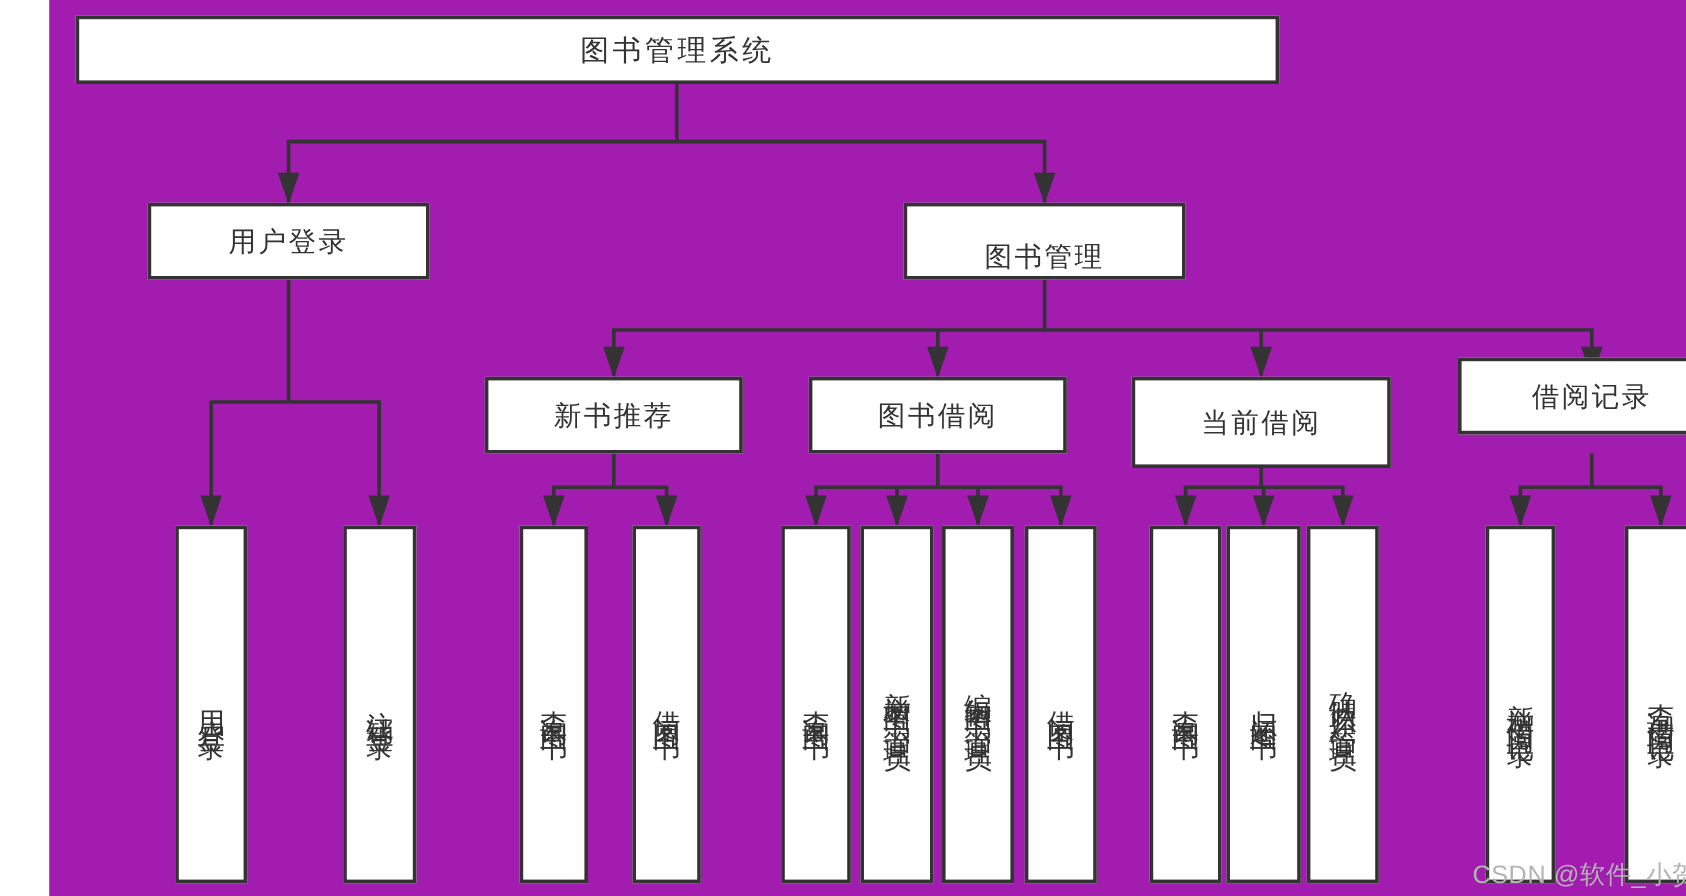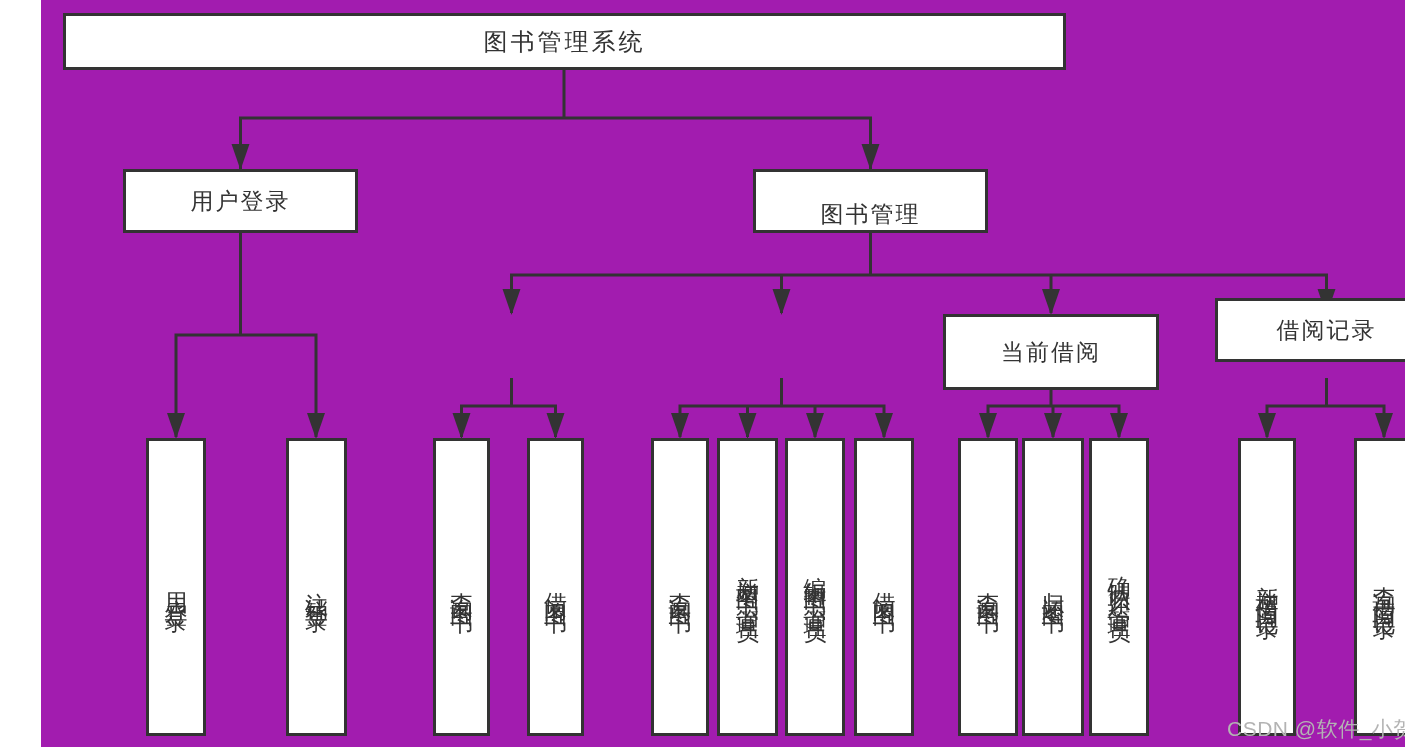--- a/index.html
+++ b/index.html
@@ -114,20 +114,26 @@
     <span class="label">图书管理系统</span>
   </div>
 
   <div class="node hbox" style="left:82px; top:169px; width:235px; height:64px;">
     <span class="label">用户登录</span>
   </div>
   <div class="node hbox" style="left:712px; top:169px; width:235px; height:64px;align-items:flex-end;">
     <span class="label">图书管理</span>
   </div>
 
+  <div class="node hbox" style="left:363px; top:314px; width:215px; height:64px;">
+    <span class="label">新书推荐</span>
+  </div>
+  <div class="node hbox" style="left:633px; top:314px; width:215px; height:64px;">
+    <span class="label">图书借阅</span>
+  </div>
   <div class="node hbox" style="left:902px; top:314px; width:216px; height:76px;">
     <span class="label">当前借阅</span>
   </div>
   <div class="node hbox" style="left:1174px; top:298px; width:223px; height:64px;">
     <span class="label">借阅记录</span>
   </div>
 
   <div class="node leaf" style="left:105px; width:60px;">
     <span class="vtext label">用户登录</span>
   </div>

